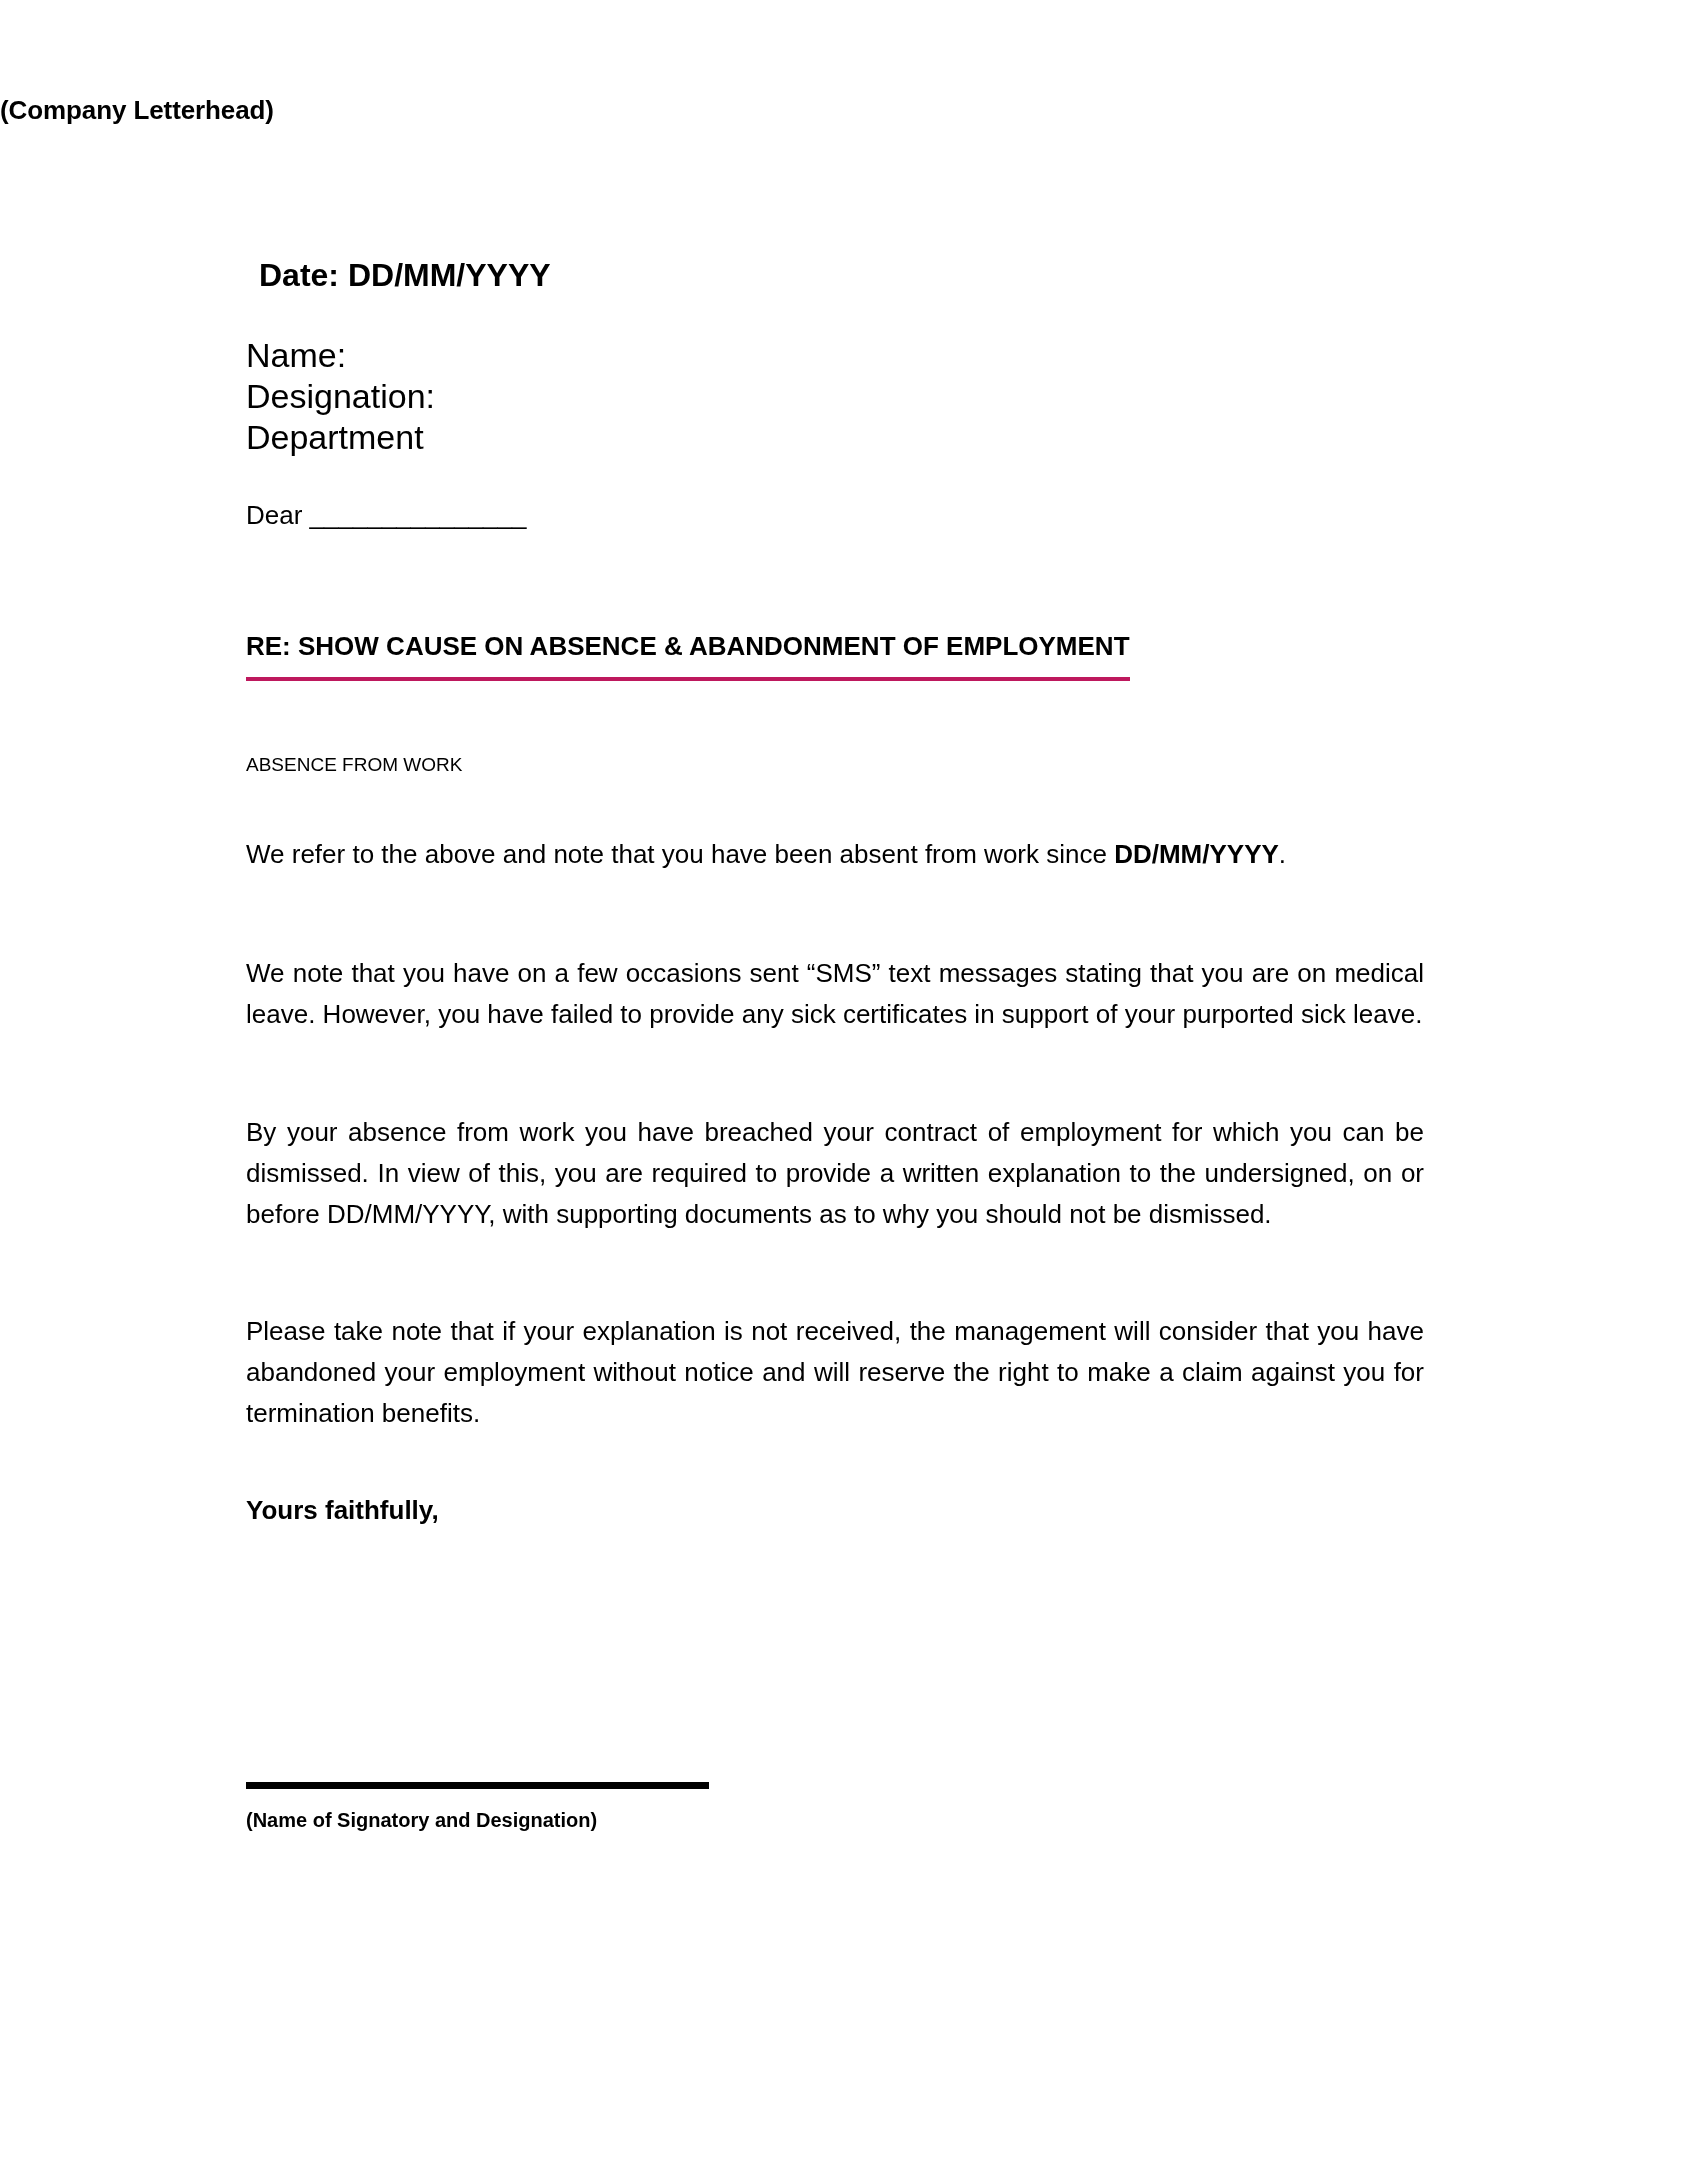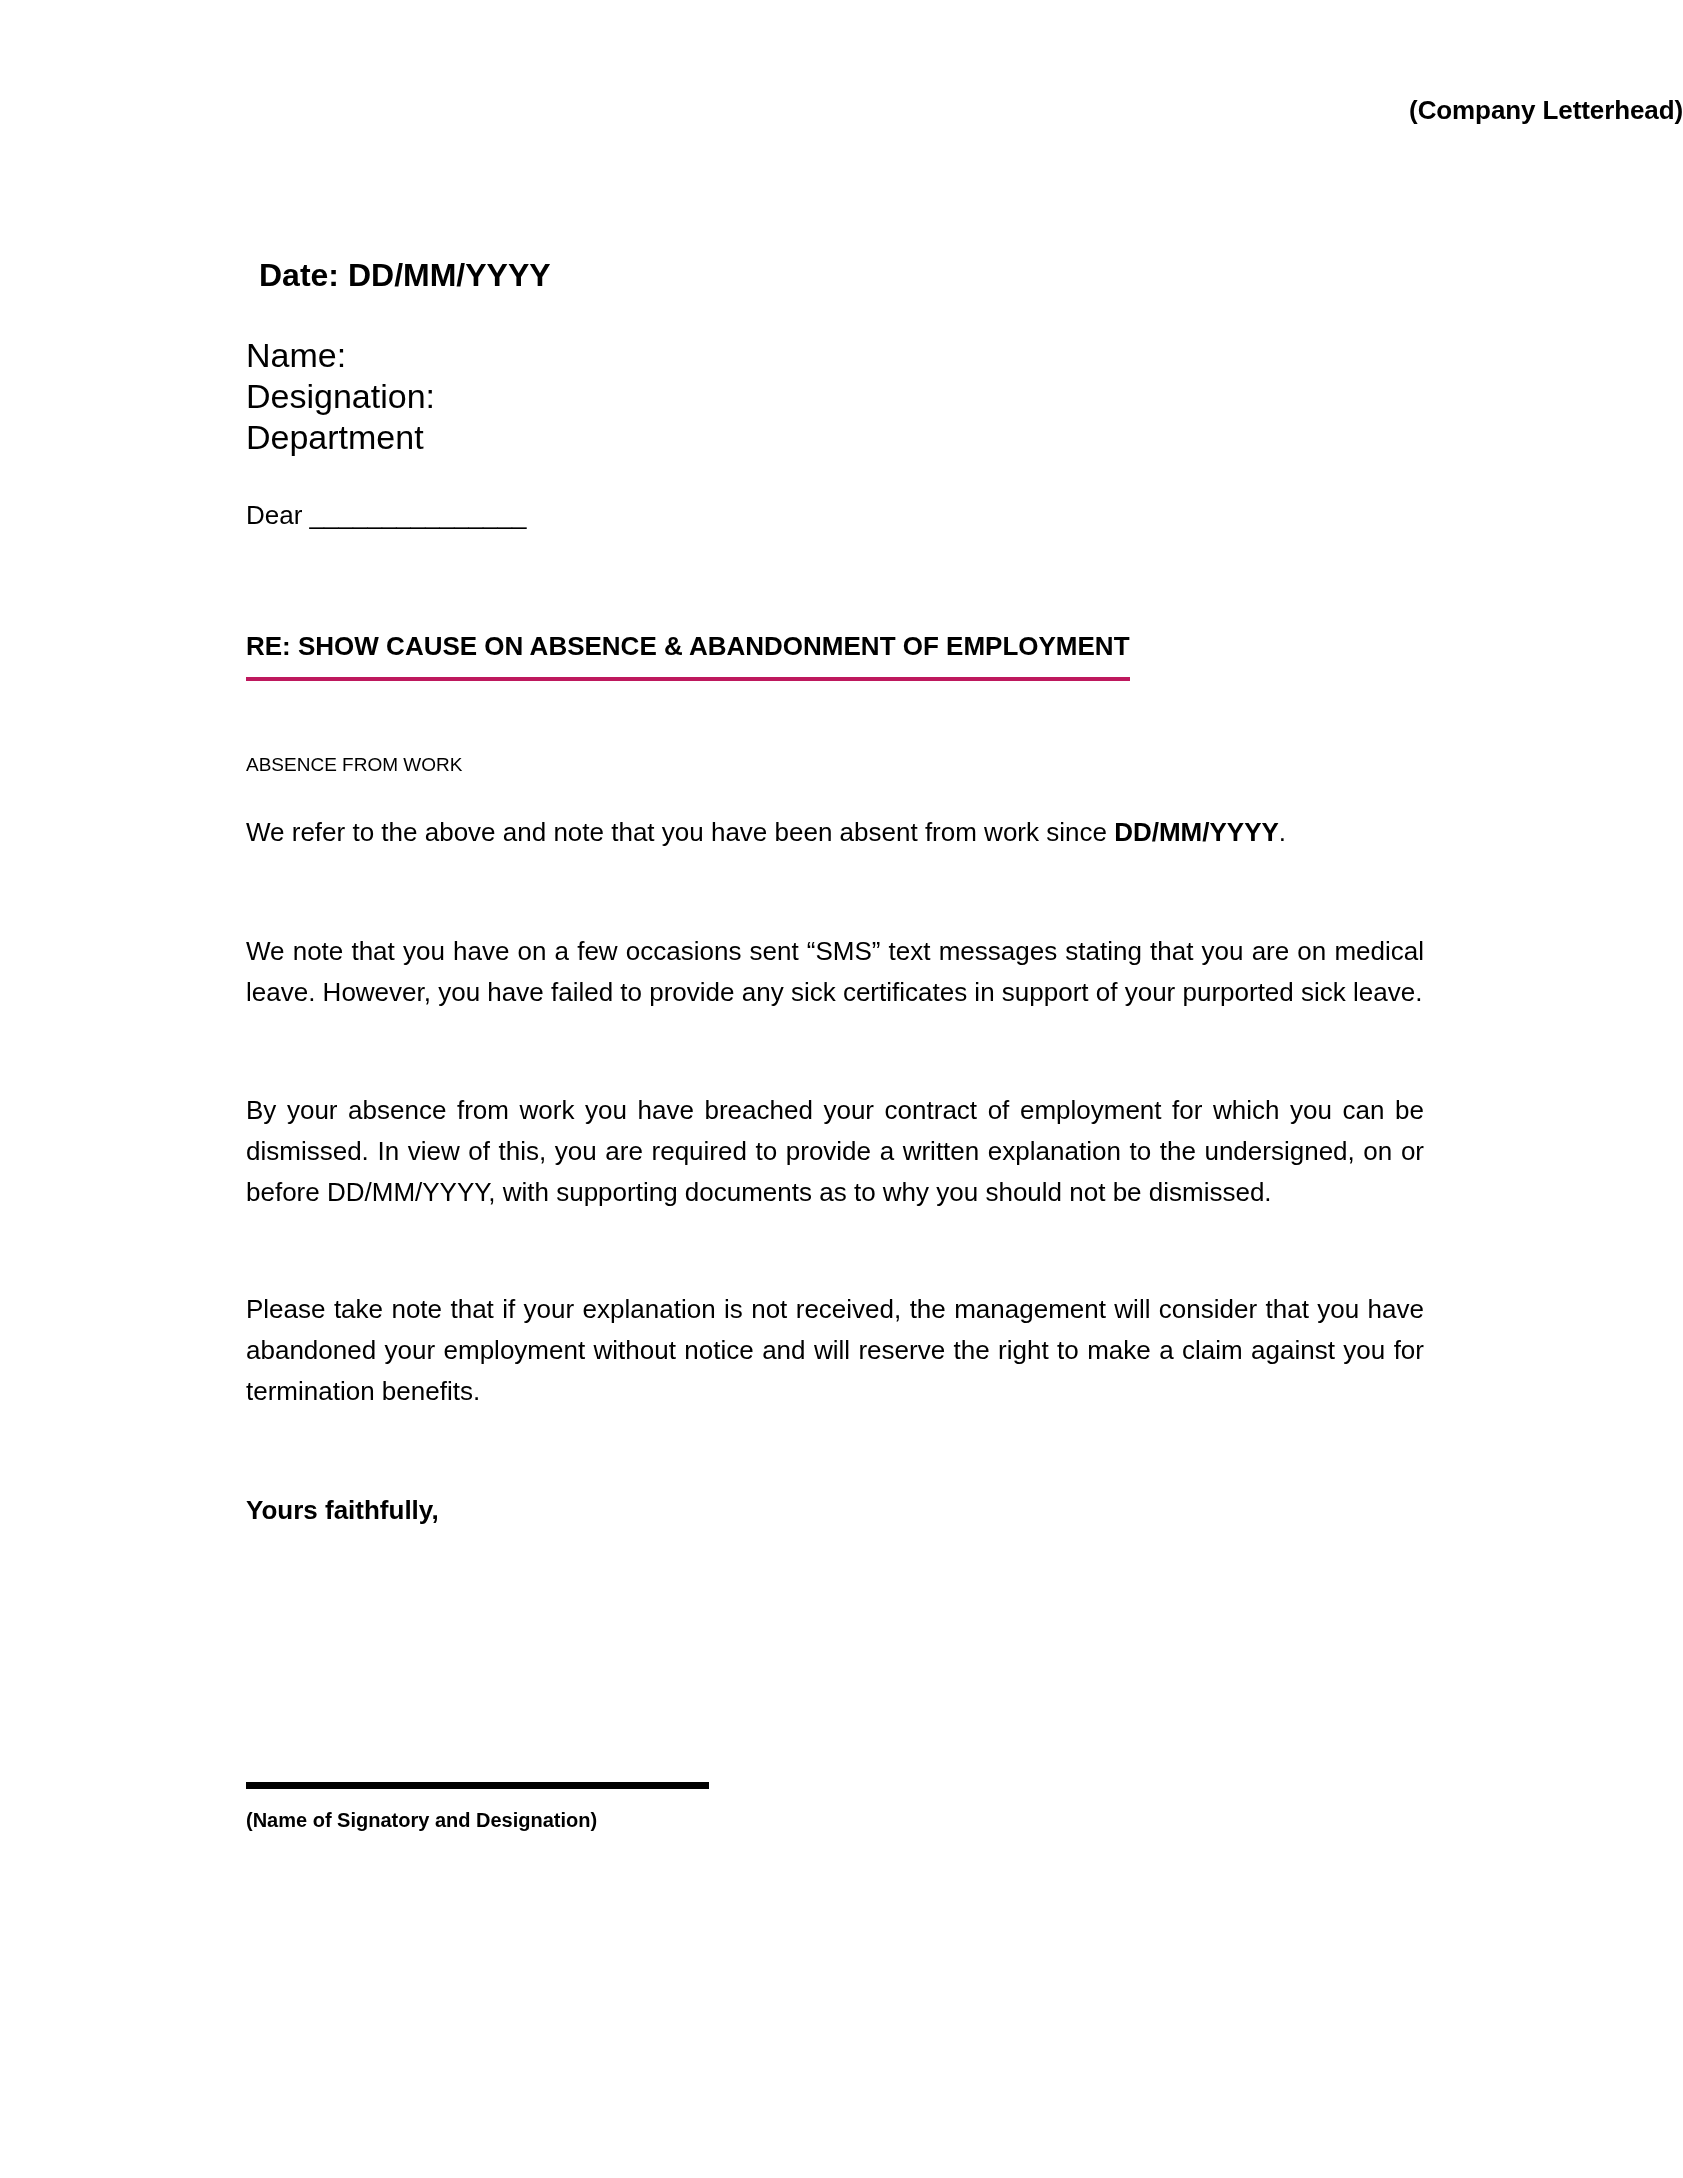--- a/index.html
+++ b/index.html
@@ -23,21 +23,21 @@
     box-sizing: border-box;
     overflow: hidden;
   }
 
   
   .letterhead {
     position: absolute;
     top: 95px;
     left: 0;
     width: 1683px;
-    text-align: right;
+    text-align: left;
     font-size: 26px;
     font-weight: bold;
     letter-spacing: -0.1px;
   }
 
   
   .body-col {
     position: absolute;
     left: 246px;
     top: 0;
@@ -100,20 +100,21 @@
   }
 
   .para {
     position: absolute;
     left: 0;
     width: 1178px;
     font-size: 26px;
     line-height: 41px;
     text-align: justify;
     text-justify: inter-word;
+    margin-top: 22px;
   }
   .para.p1 { top: 812px; }
   .para.p2 { top: 931px; }
   .para.p3 { top: 1090px; }
   .para.p4 { top: 1289px; }
 
   .closing {
     position: absolute;
     top: 1490px;
     left: 0;

